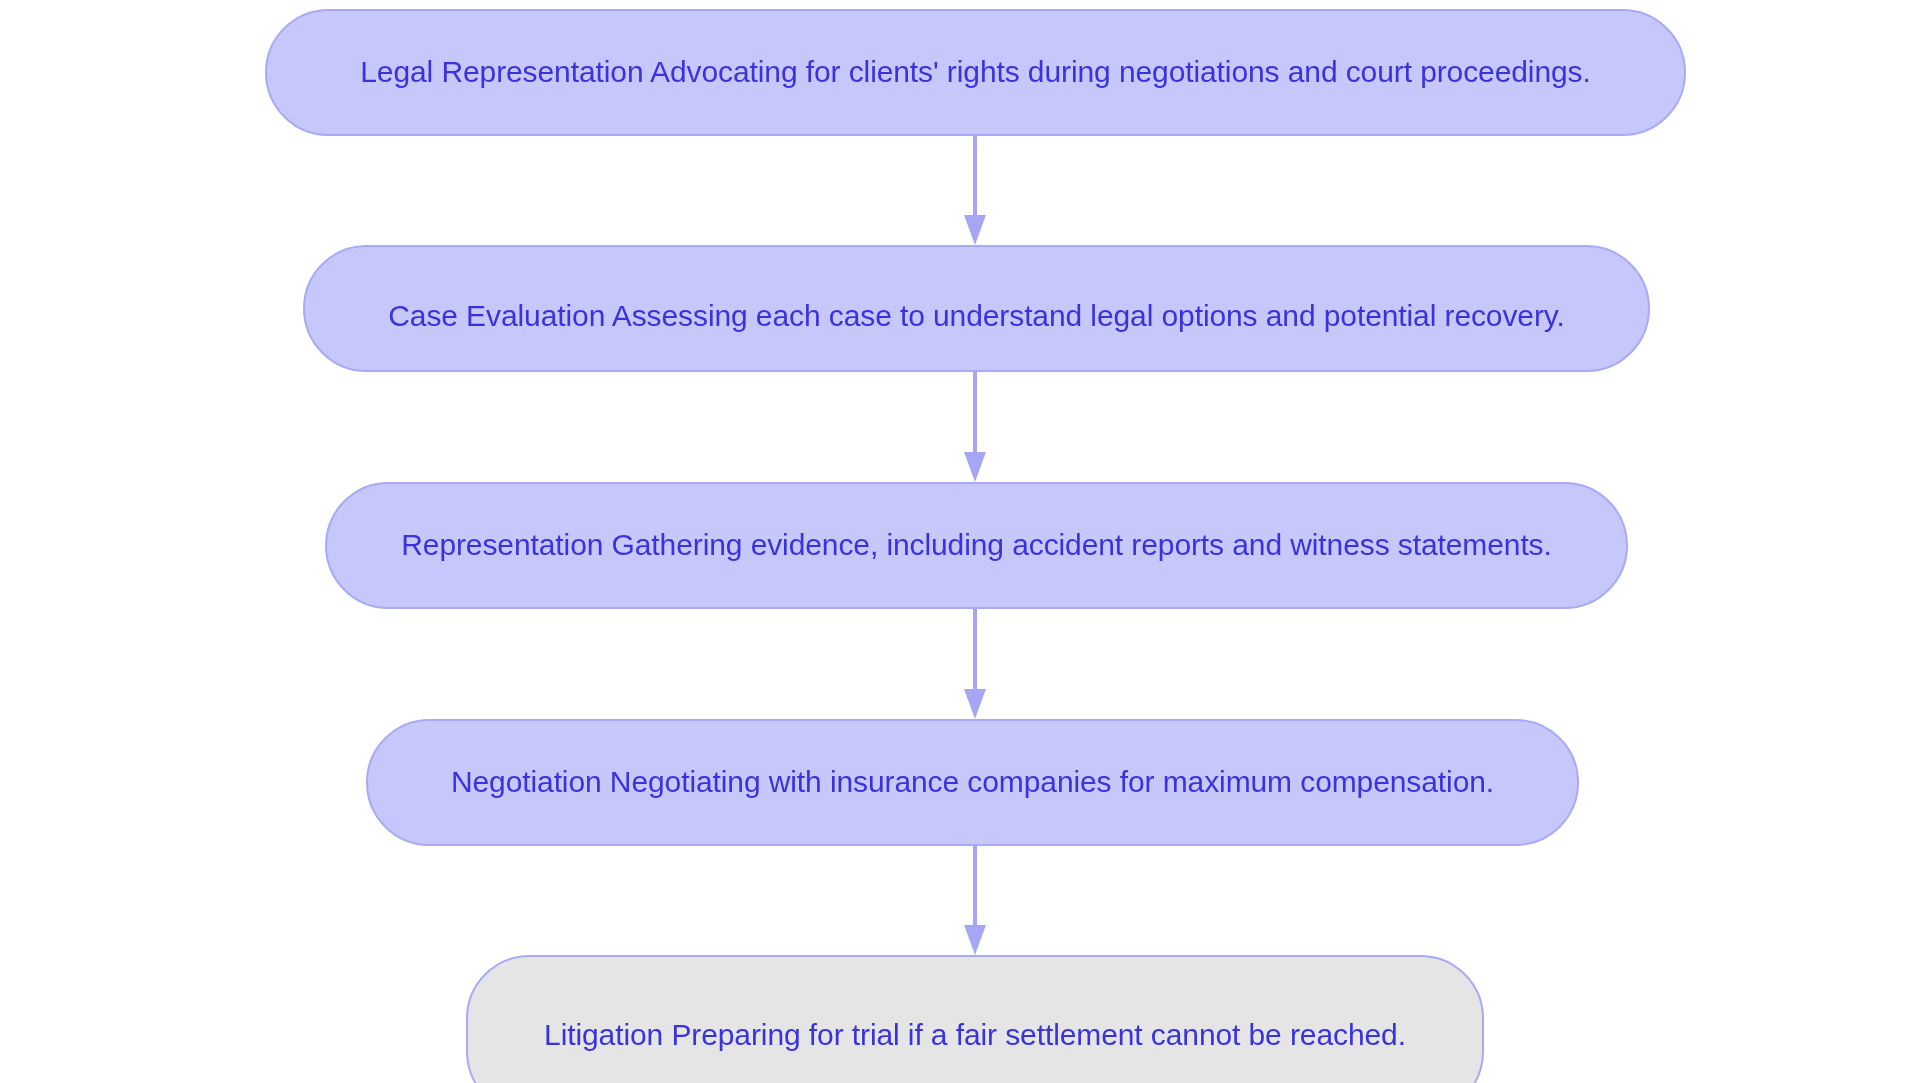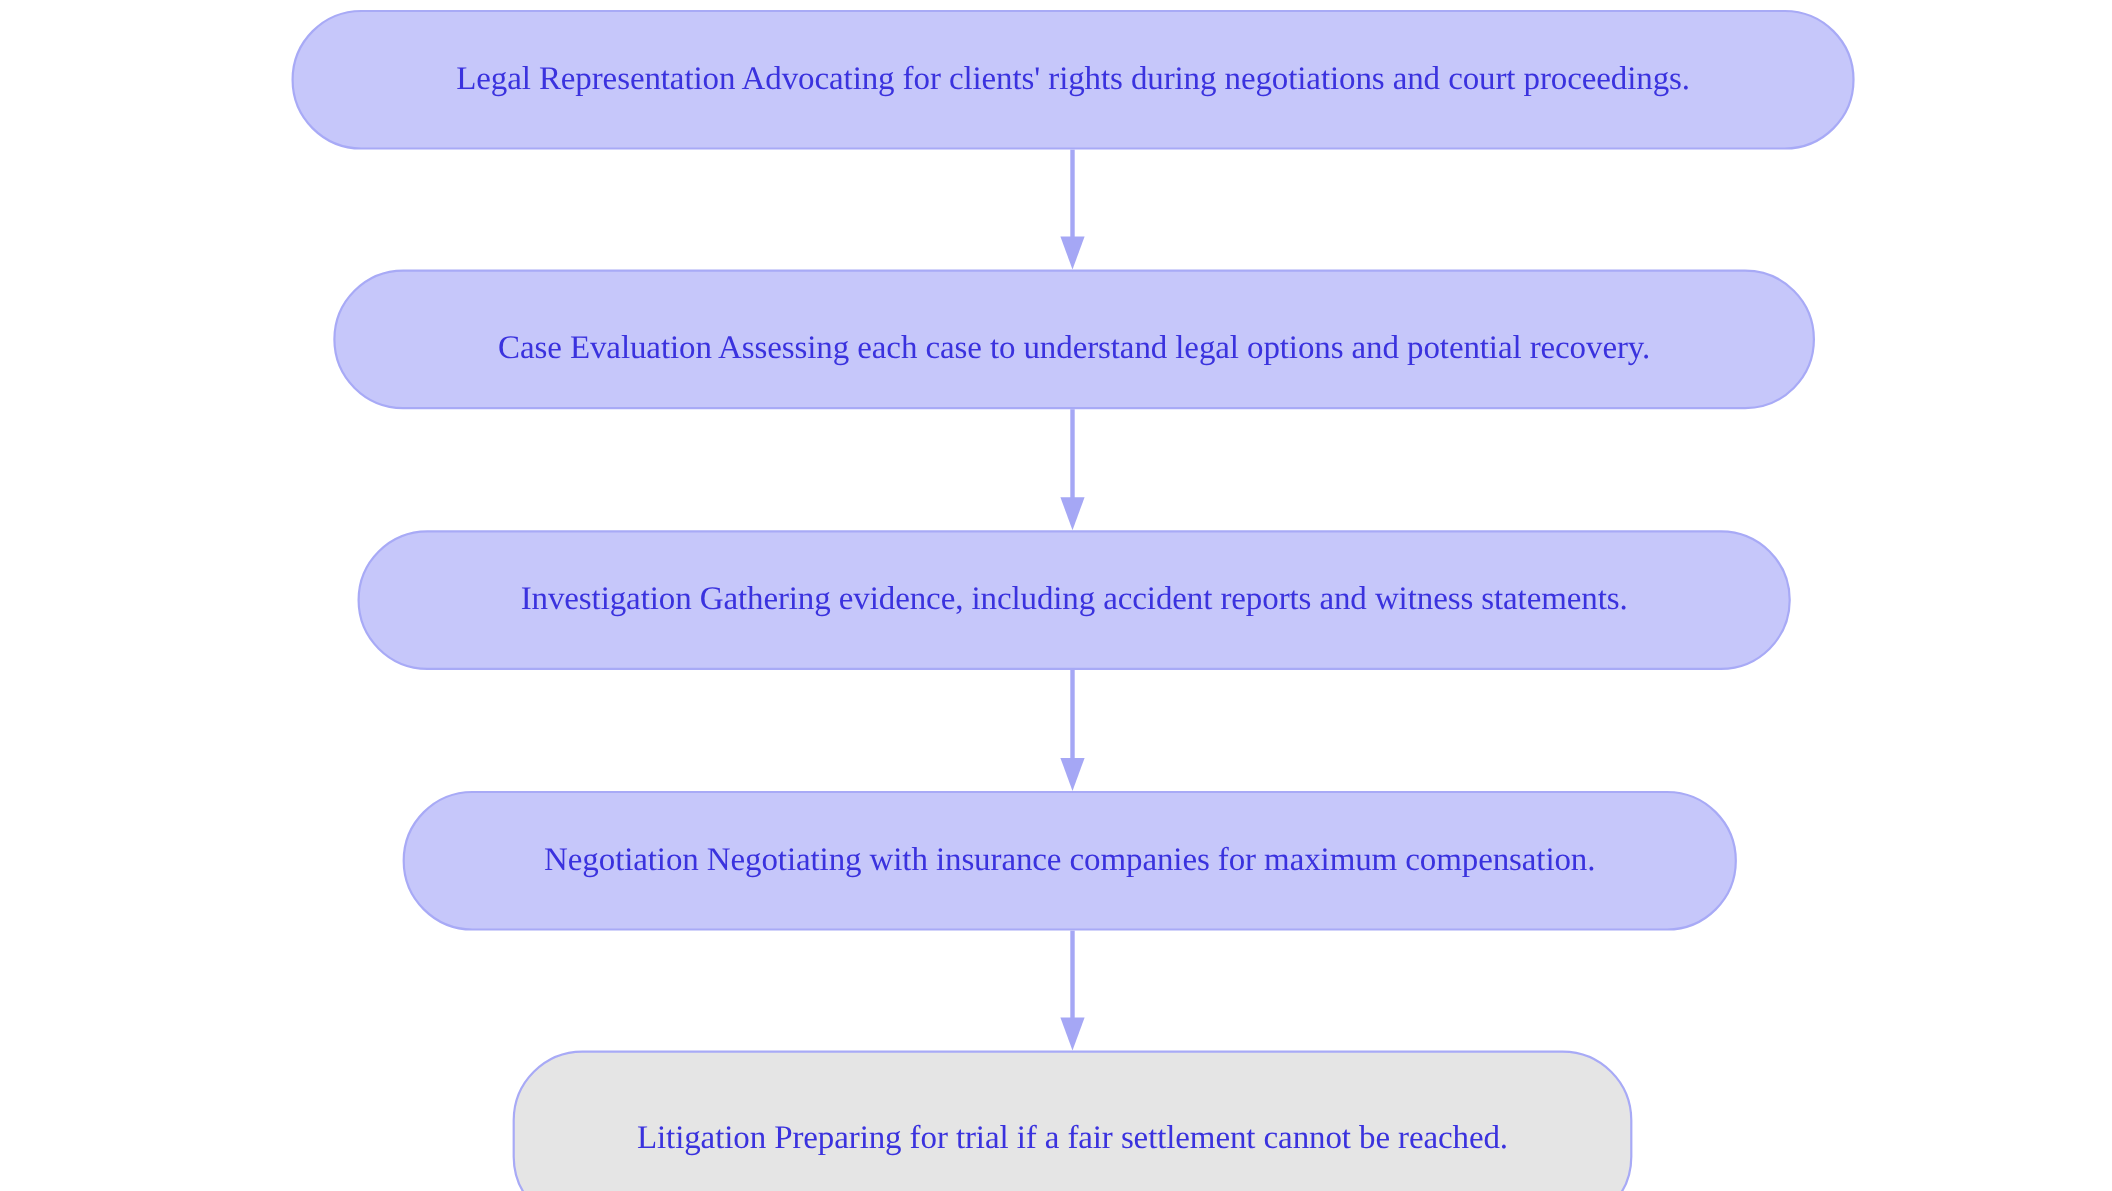--- a/index.html
+++ b/index.html
@@ -31,21 +31,21 @@
     display: flex;
     align-items: center;
     justify-content: center;
     border-style: solid;
     border-width: 2px;
     border-radius: 62px;
     text-align: center;
     padding: 0 34px;
   }
   .node-label {
-    font-family: Liberation Serif, serif;
+    font-family: Liberation Sans, sans-serif;
     font-size: 30px;
     line-height: 1.15;
     letter-spacing: -0.1px;
     white-space: nowrap;
   }
 </style>
 </head>
 <body>
 
 <div id="canvas" style="background: rgb(255, 255, 255);">
@@ -70,21 +70,21 @@
     </svg>
 
   <div id="nodes-layer">
       <div class="node" style="left: 265px; top: 9px; width: 1421px; height: 127px; background: rgb(198, 199, 250); border-color: rgb(168, 170, 246); border-radius: 63.5px;">
         <span class="node-label" style="color: rgb(58, 50, 222);">Legal Representation Advocating for clients' rights during negotiations and court proceedings.</span>
       </div>
       <div class="node" style="left: 303px; top: 245px; width: 1347px; height: 127px; background: rgb(198, 199, 250); border-color: rgb(168, 170, 246); border-radius: 63.5px;">
         <span class="node-label" style="color: rgb(58, 50, 222); margin-top: 16px;">Case Evaluation Assessing each case to understand legal options and potential recovery.</span>
       </div>
       <div class="node" style="left: 325px; top: 482px; width: 1303px; height: 127px; background: rgb(198, 199, 250); border-color: rgb(168, 170, 246); border-radius: 63.5px;">
-        <span class="node-label" style="color: rgb(58, 50, 222);">Investigation Gathering evidence, including accident reports and witness statements.</span>
+        <span class="node-label" style="color: rgb(58, 50, 222);">Representation Gathering evidence, including accident reports and witness statements.</span>
       </div>
       <div class="node" style="left: 366px; top: 719px; width: 1213px; height: 127px; background: rgb(198, 199, 250); border-color: rgb(168, 170, 246); border-radius: 63.5px;">
         <span class="node-label" style="color: rgb(58, 50, 222);">Negotiation Negotiating with insurance companies for maximum compensation.</span>
       </div>
       <div class="node" style="left: 466px; top: 955px; width: 1018px; height: 160px; background: #e5e5e5; border-color: rgb(168, 170, 246); border-radius: 63.5px;">
         <span class="node-label" style="color: rgb(58, 50, 222);">Litigation Preparing for trial if a fair settlement cannot be reached.</span>
       </div>
     </div>
 
 </div>

